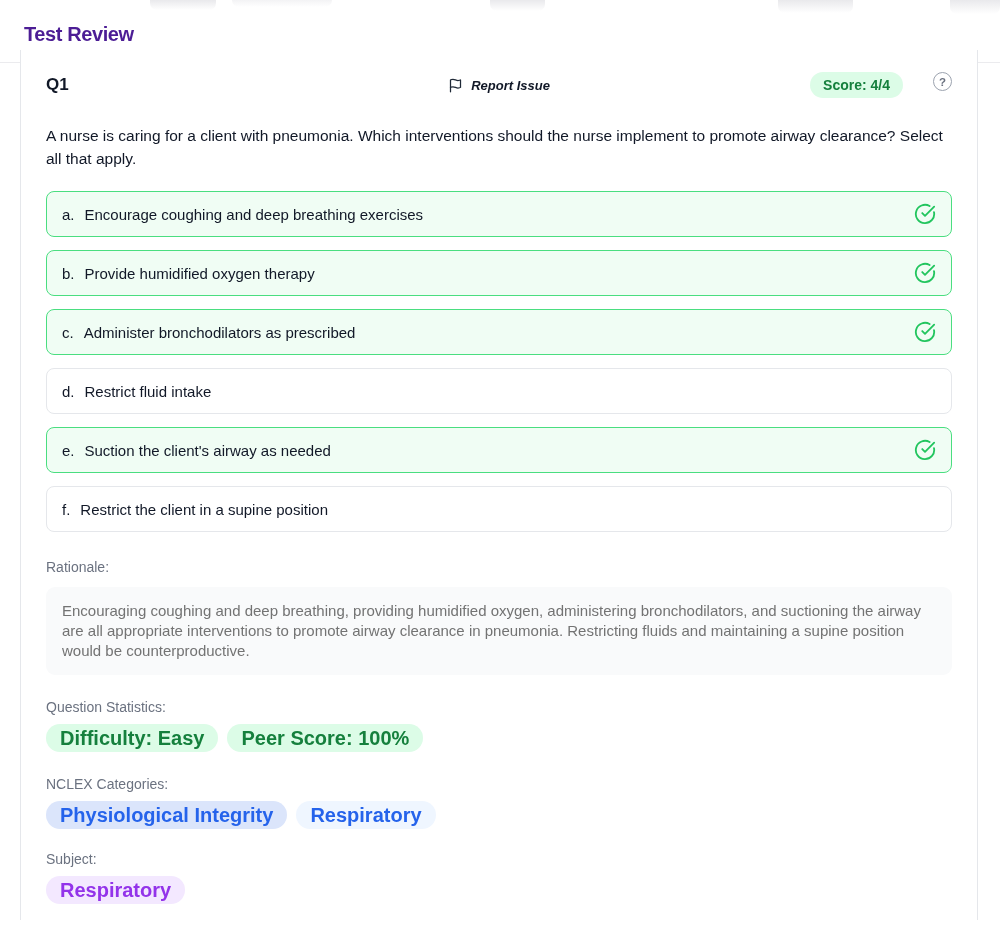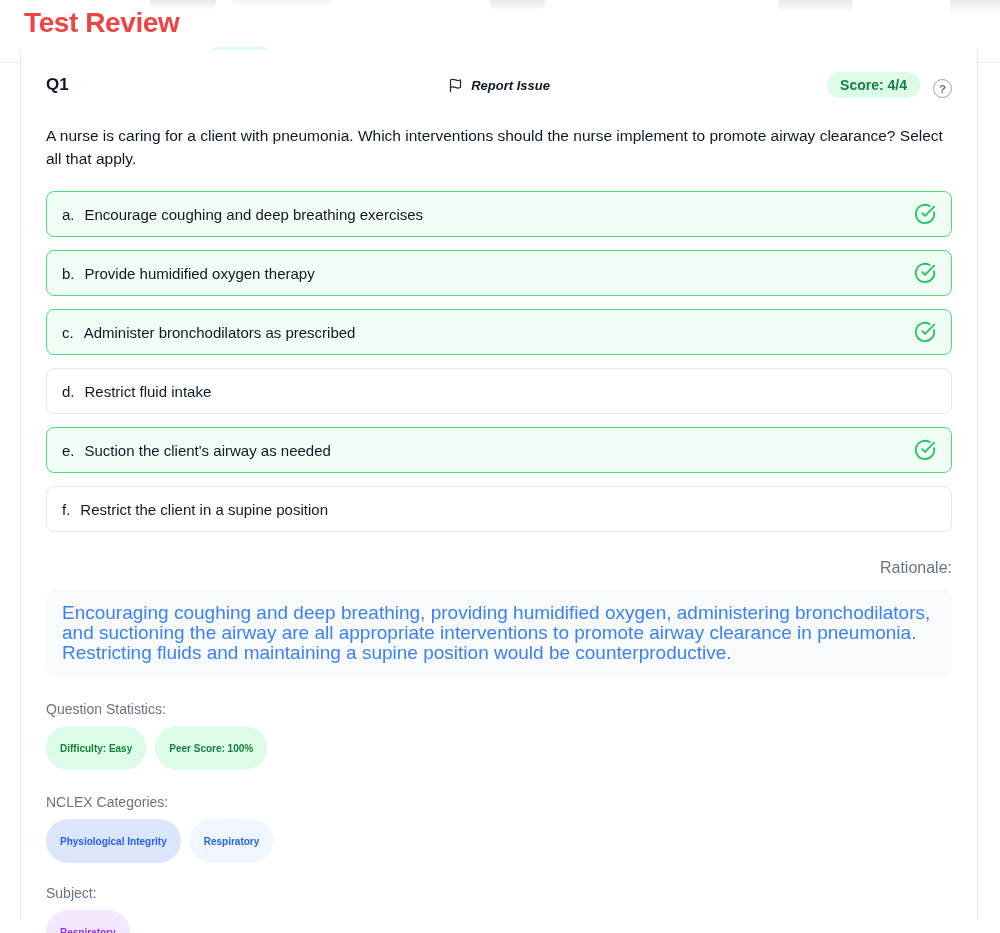--- a/index.html
+++ b/index.html
@@ -20,23 +20,23 @@
     background: linear-gradient(to bottom, #e9e9ec, rgba(236,236,239,0));
   }
   .g1 { left: 150px; width: 66px; height: 10px; }
   .g2 { left: 232px; width: 100px; height: 7px; opacity:.55; }
   .g3 { left: 490px; width: 55px; height: 11px; }
   .g4 { left: 778px; width: 75px; height: 13px; }
   .g5 { left: 950px; width: 50px; height: 14px; }
 
   header { padding: 7px 0 0 24px; }
   .page-title {
-    margin: 0 0 8px;
-    font-size: 28px; font-weight: 700; letter-spacing: -0.4px;
-    color: #ef4444;
+    margin: 16px 0 8px;
+    font-size: 20px; font-weight: 700; letter-spacing: -0.4px;
+    color: #4c1d95;
   }
   .subtitle {
     display: flex; align-items: center; gap: 10px;
     font-size: 15px; color: var(--muted-text); text-align: right;
   }
   .subtitle .dot { font-size: 12px; color: #9ca3af; }
   .pct-badge {
     background: var(--success-badge-bg); color: var(--success-badge-text);
     font-size: 12.5px; font-weight: 400;
     padding: 3px 10px; border-radius: 999px;
@@ -51,21 +51,21 @@
     width: 958px; height: 870px;
     border-left: 1px solid var(--border);
     border-right: 1px solid var(--border);
     background: #fff;
     padding: 0 25px;
   }
 
   .q-header { display: flex; align-items: center; padding-top: 22px; }
   .qh-left { flex: 1; }
   .q-number { font-size: 17px; font-weight: 700; }
-  .qh-right { flex: 1; display: flex; justify-content: flex-end; align-items: flex-end; gap: 13px; }
+  .qh-right { flex: 1; display: flex; justify-content: flex-end; align-items: flex-start; gap: 30px; }
   .report-issue {
     display: inline-flex; align-items: center; gap: 8px;
     background: none; border: none; padding: 0; cursor: pointer;
     font-family: inherit; font-size: 13px; font-weight: 600; color: #111827; font-style: italic;
   }
   .score-badge {
     background: var(--success-badge-bg); color: var(--success-badge-text);
     font-size: 14px; font-weight: 600;
     padding: 5px 13px; border-radius: 999px;
   }
@@ -88,36 +88,36 @@
     min-height: 46px;
     border: 1px solid var(--border); border-radius: 8px;
     background: #fff; padding: 0 15px;
     font-size: 15px;
   }
   .option .letter { margin-right: 10px; }
   .option .check-icon { margin-left: auto; width: 22px; height: 22px; display: none; }
   .option.correct { background: var(--correct-bg); border-color: var(--correct-border); }
   .option.correct .check-icon { display: block; }
 
-  .rationale-label { margin-top: 27px; font-size: 16px; color: var(--muted-text); text-align: right; }
+  .rationale-label { margin-top: 27px; font-size: 14px; color: var(--muted-text); }
   .rationale-box {
     margin-top: 12px;
     background: var(--rationale-bg);
     border-radius: 9px;
     padding: 14px 16px;
-    font-size: 19px; line-height: 20px; color: #3b82f6;
+    font-size: 15px; line-height: 20px; color: #737373;
   }
 
   .section-label { margin-top: 24px; font-size: 14px; color: var(--muted-text); }
   .section-label.subject { margin-top: 22px; }
   .pill-row { margin-top: 9px; display: flex; gap: 9px; }
   .pill {
-    height: 44px; display: inline-flex; align-items: center;
+    height: 28px; display: inline-flex; align-items: center;
     padding: 0 14px; border-radius: 999px;
-    font-size: 10px; font-weight: 600;
+    font-size: 20px; font-weight: 600;
   }
   .pill.green { background: var(--success-badge-bg); color: var(--success-badge-text); }
   .pill.blue-strong { background: var(--blue-strong-bg); color: var(--blue-strong-text); }
   .pill.blue-light { background: var(--blue-light-bg); color: var(--blue-light-text); }
   .pill.purple { background: var(--purple-bg); color: var(--purple-text); }
 </style>
 </head>
 <body>
 
 <div class="ghost g1"></div>

